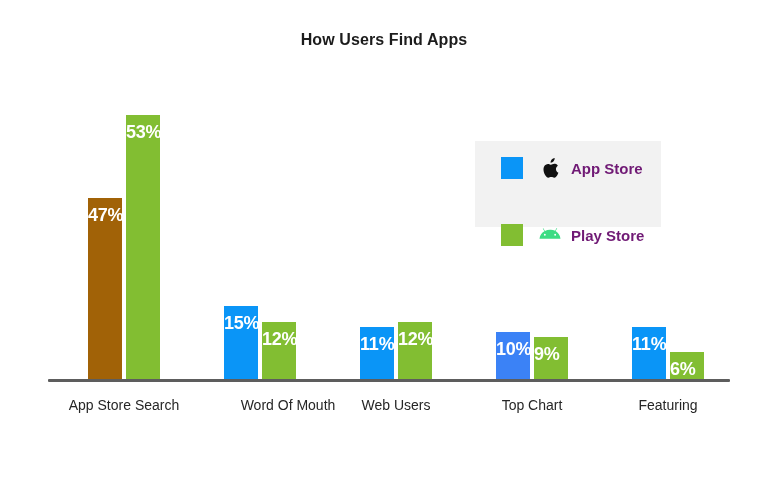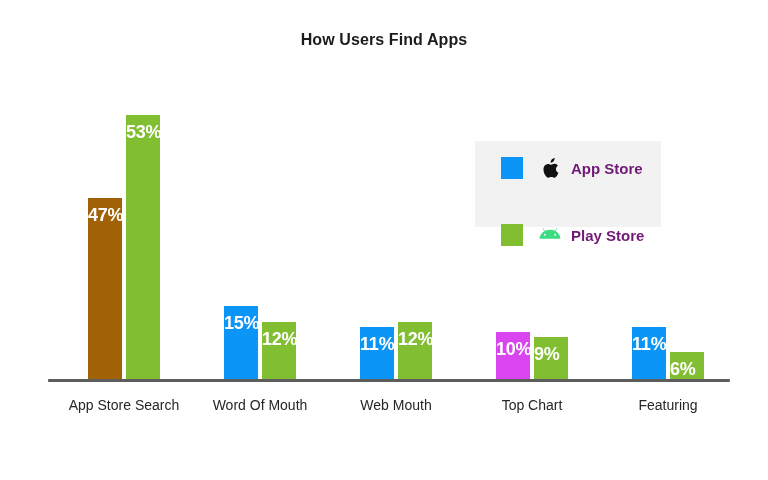--- a/index.html
+++ b/index.html
@@ -171,21 +171,21 @@
       </div>
       <div class="bar-group" style="left: 312px;">
         <div class="bar series-app" style="height: 55.3793px; background: rgb(10, 149, 247);">
           <span class="bar-value">11%</span>
         </div>
         <div class="bar series-play" style="height: 60.4138px; background: rgb(130, 190, 50);">
           <span class="bar-value">12%</span>
         </div>
       </div>
       <div class="bar-group" style="left: 448px;">
-        <div class="bar series-app" style="height: 50.3448px; background: #d946ef;">
+        <div class="bar series-app" style="height: 50.3448px; background: #3b82f6;">
           <span class="bar-value">10%</span>
         </div>
         <div class="bar series-play" style="height: 45.3103px; background: rgb(130, 190, 50);">
           <span class="bar-value">9%</span>
         </div>
       </div>
       <div class="bar-group" style="left: 584px;">
         <div class="bar series-app" style="height: 55.3793px; background: rgb(10, 149, 247);">
           <span class="bar-value">11%</span>
         </div>
@@ -215,17 +215,17 @@
         <svg width="24" height="15" viewBox="0 0 24 15" aria-hidden="true">
           <path fill="#3ddc84" d="M17.6 3.1l1.5-2.6a.31.31 0 0 0-.11-.42.31.31 0 0 0-.42.11l-1.52 2.63A9.3 9.3 0 0 0 12 1.84c-1.85 0-3.57.43-5.05 1.18L5.43.39A.31.31 0 0 0 5.01.28a.31.31 0 0 0-.11.42l1.5 2.6C3.73 4.82 1.86 7.5 1.5 10.7h21c-.36-3.2-2.23-5.88-4.9-7.6zM6.85 7.73a.93.93 0 1 1 0-1.86.93.93 0 0 1 0 1.86zm10.3 0a.93.93 0 1 1 0-1.86.93.93 0 0 1 0 1.86z"></path>
         </svg>
       </span>
       <span class="legend-label">Play Store</span>
     </div>
 
   </div>
 
 <div class="cat-label" style="left: 39px;">App Store Search</div>
-    <div class="cat-label" style="left: 175px;">Word Of Mouth</div>
-    <div class="cat-label" style="left: 311px;">Web Mouth</div>
+    <div class="cat-label" style="left: 175px; padding-left: 28px;">Word Of Mouth</div>
+    <div class="cat-label" style="left: 311px;">Web Users</div>
     <div class="cat-label" style="left: 447px;">Top Chart</div>
     <div class="cat-label" style="left: 583px;">Featuring</div>
   </div>
 
 </body></html>

